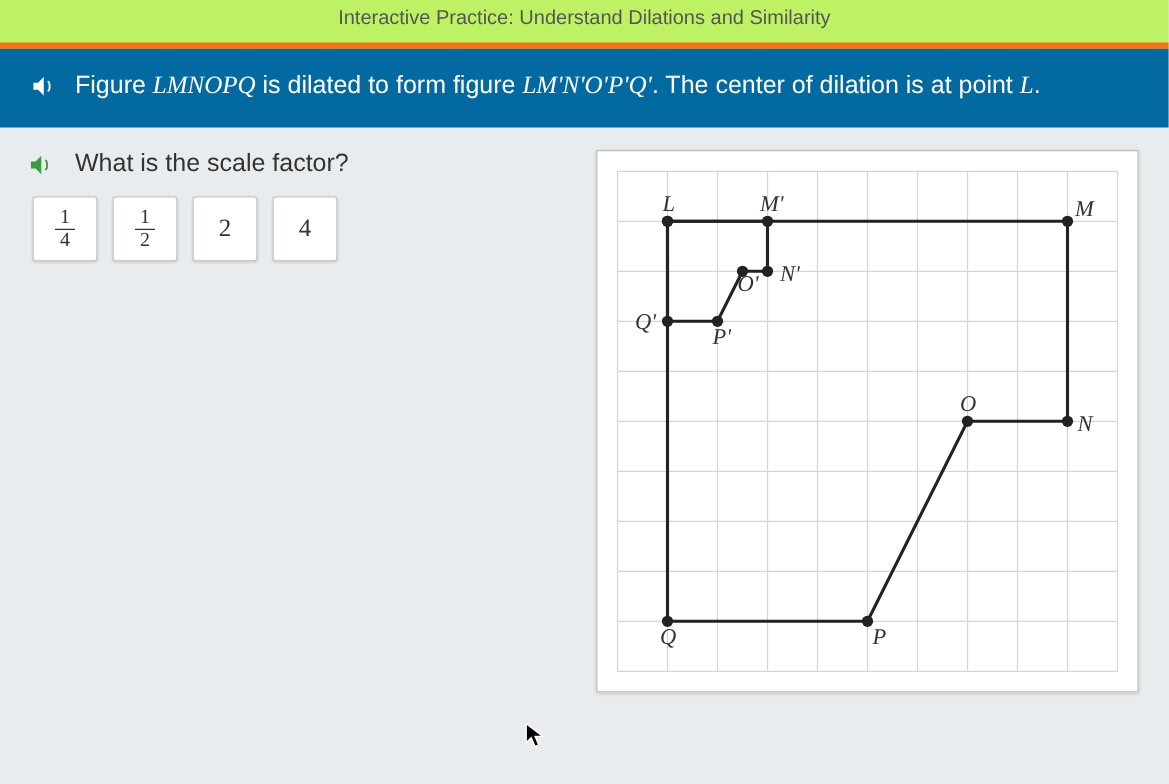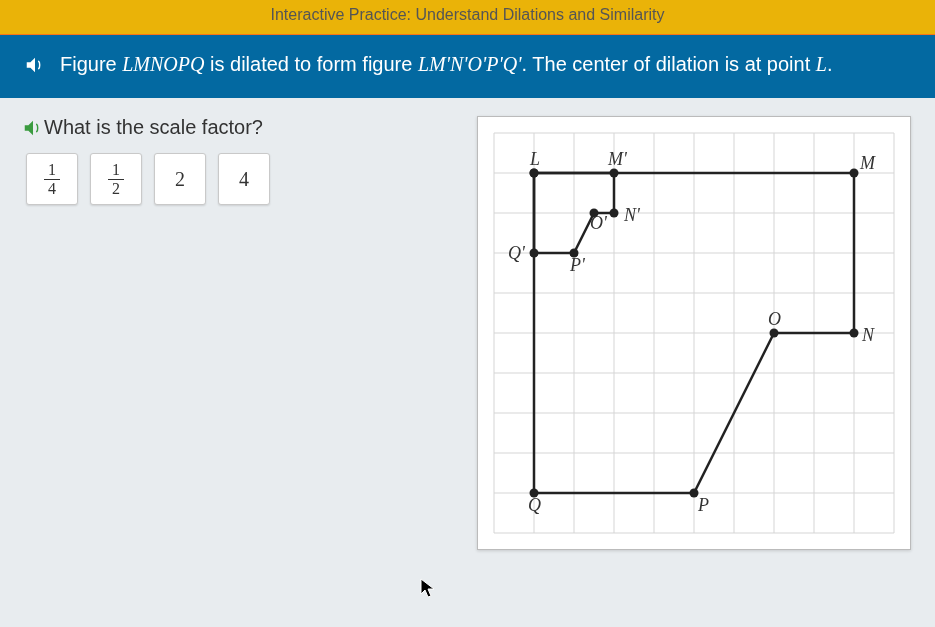--- a/index.html
+++ b/index.html
@@ -6,26 +6,26 @@
   body {
     font-family: "Helvetica Neue", Arial, sans-serif;
     background: #e8ecef;
     width: 935px;
     height: 627px;
     overflow: hidden;
     position: relative;
     color: #333;
   }
   .title-bar {
-    background: #eab308;
+    background: #bef264;
     text-align: center;
     padding: 6px 0 10px 0;
     font-size: 16px;
     color: #555;
-    border-bottom: 1px solid #f97316;
+    border-bottom: 5px solid #f97316;
   }
   .problem-bar {
     background: #0369a1;
     color: #fff;
     padding: 18px 24px 22px 24px;
     font-size: 20px;
     display: flex;
     align-items: center;
     gap: 14px;
   }
@@ -35,21 +35,21 @@
   }
   .speaker svg { width:100%; height:100%; display:block; }
   .problem-text em, .question-text em { font-style: italic; font-family: "Times New Roman", serif; }
   .content {
     display:flex;
     padding: 18px 10px 10px 22px;
     gap: 10px;
   }
   .left-col { flex: 0 0 430px; }
   .question-row {
-    display:flex; align-items:center; gap:0;
+    display:flex; align-items:center; gap:16px;
     margin-bottom: 14px;
   }
   .question-text { font-size: 20px; color:#333; }
   .choices { display:flex; gap:12px; padding-left: 4px;}
   .choice {
     width: 52px; height: 52px;
     background:#fff;
     border:1px solid #c9c9c9;
     border-radius:3px;
     box-shadow: 0 1px 2px rgba(0,0,0,.12);

